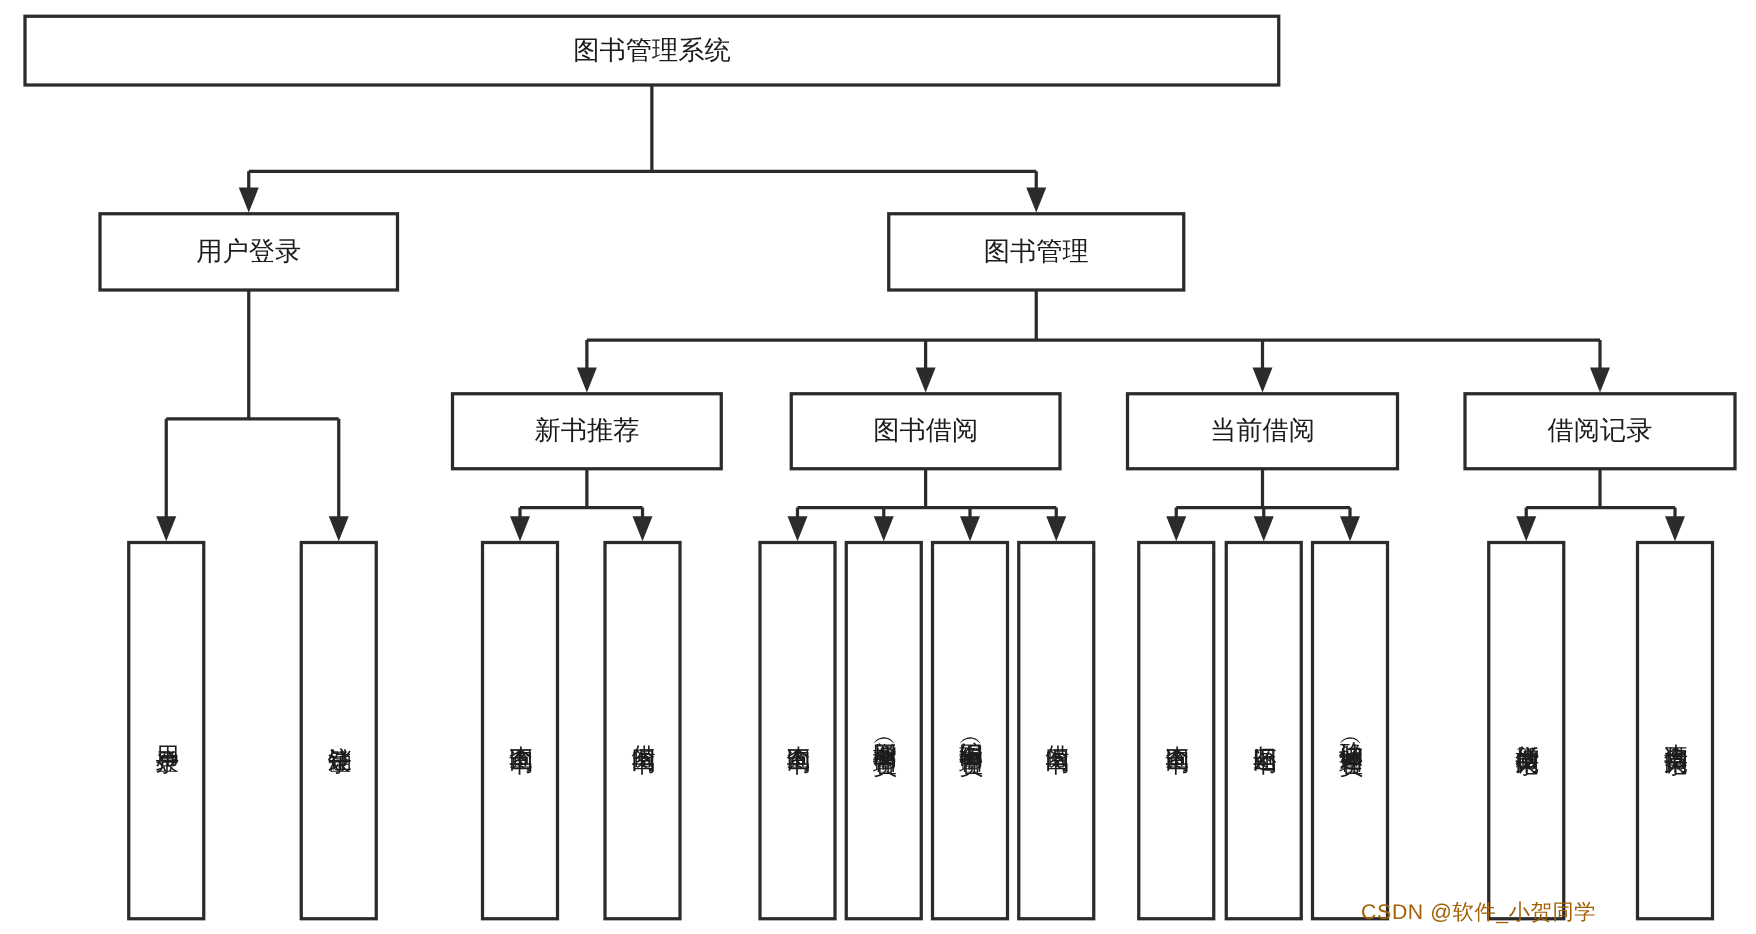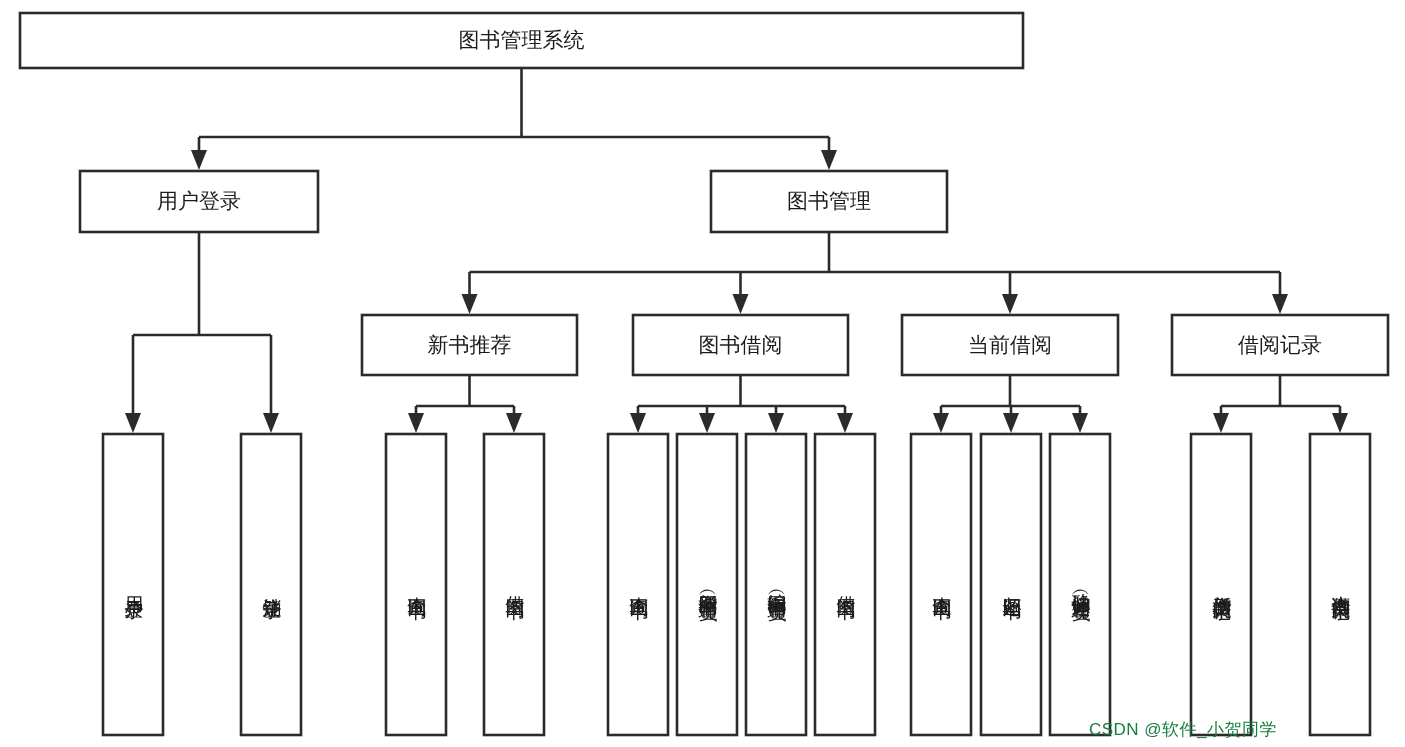--- a/index.html
+++ b/index.html
@@ -56,21 +56,21 @@
   .connector-arrow {
     fill: #2b2b2b;
     stroke: none;
   }
   .watermark-text {
     position: absolute;
     right: 8px;
     bottom: 6px;
     font-family: "Liberation Sans", "DejaVu Sans", sans-serif;
     font-size: 17px;
-    color: #15803d;
+    color: #a16207;
     letter-spacing: 0.5px;
     user-select: none;
     pointer-events: none;
   }
 </style>
 </head>
 <body>
 
 <div id="diagram-root">
   <svg class="diagram-canvas" viewBox="0 0 1405 747" xmlns="http://www.w3.org/2000/svg">

